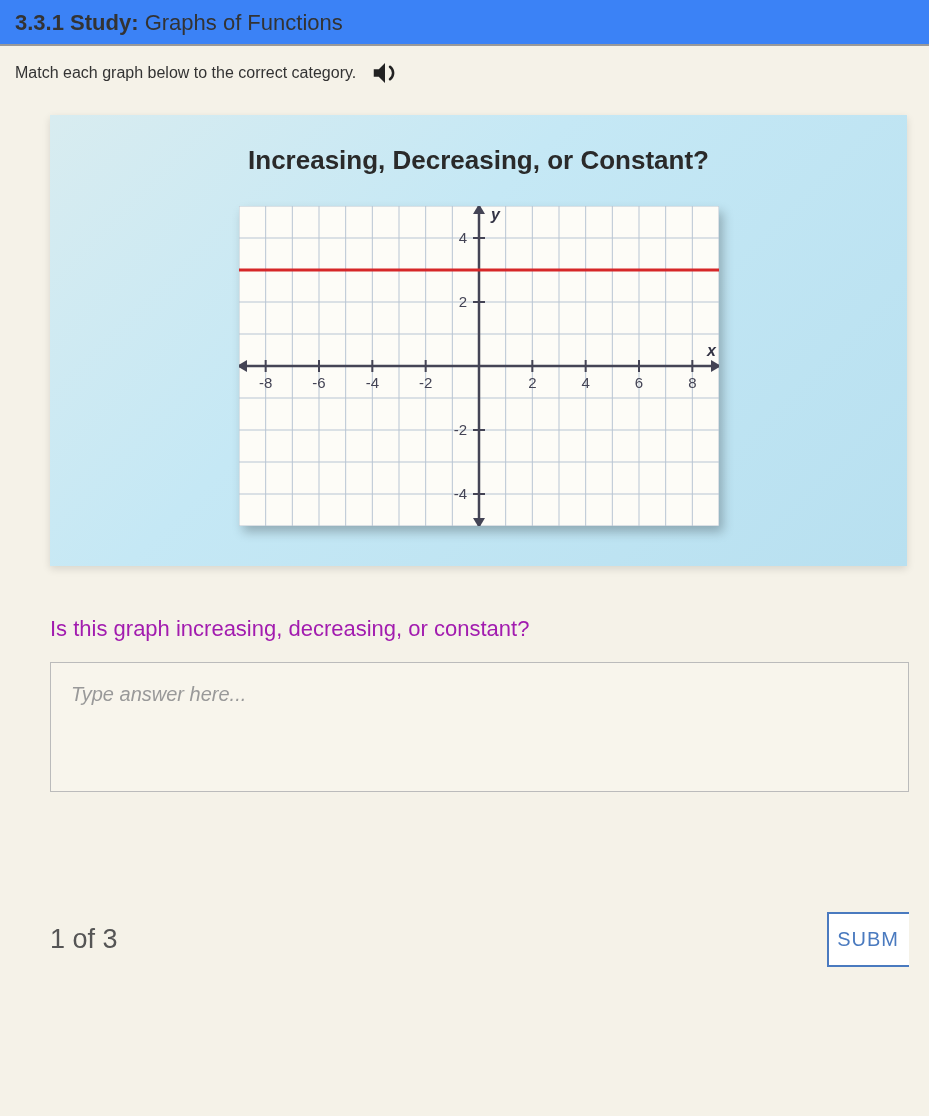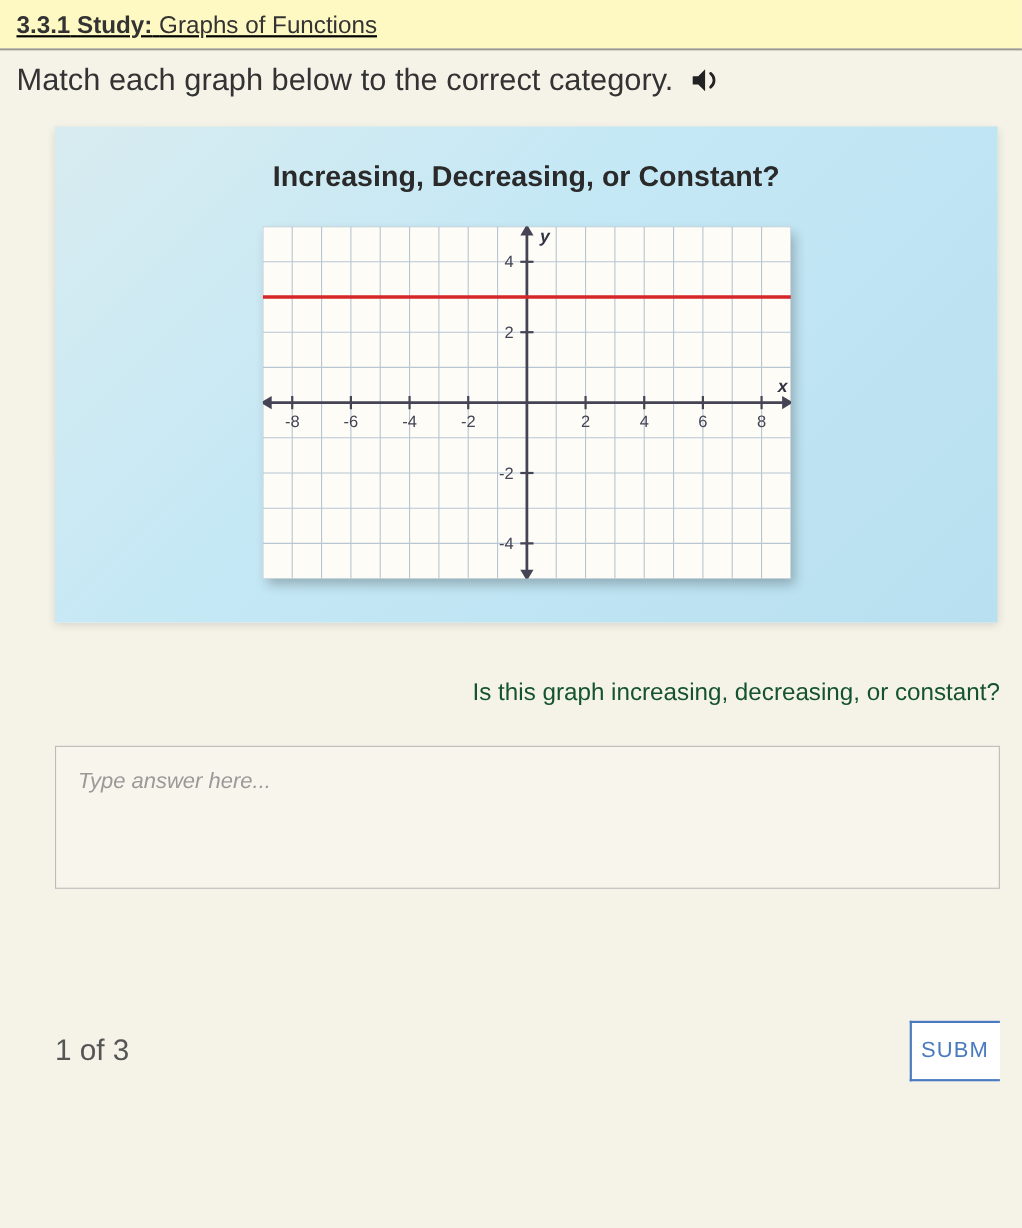--- a/index.html
+++ b/index.html
@@ -6,33 +6,32 @@
     body {
       font-family: Arial, Helvetica, sans-serif;
       background: #f5f2e8;
       width: 929px;
       height: 1116px;
       overflow: hidden;
     }
     .header {
       padding: 10px 15px 8px;
       border-bottom: 2px solid #999;
-      background: #fef9c3;
-      text-decoration: underline;
+      background: #3b82f6;
     }
     .header-title { font-size: 22px; color: #333; }
     .header-title .bold { font-weight: bold; }
     .instruction-row {
       display: flex;
       align-items: center;
       gap: 12px;
       padding: 10px 15px 25px;
       background: #f5f2e8;
     }
-    .instruction-text { font-size: 28px; color: #333; }
+    .instruction-text { font-size: 16px; color: #333; }
     .speaker-icon {
       display: inline-flex;
       align-items: center;
       justify-content: center;
       width: 34px; height: 34px;
       cursor: pointer;
     }
     .card {
       margin: 0 22px 0 50px;
       background: linear-gradient(135deg, #d8ecf0 0%, #c5e8f5 40%, #b8e0f0 100%);
@@ -54,23 +53,22 @@
       background: #fdfcf7;
       box-shadow: 4px 6px 10px rgba(0,0,0,0.25);
       position: relative;
     }
     .question-area {
       margin: 35px 20px 0 50px;
       padding: 15px 0 0;
     }
     .question-text {
       font-size: 22px;
-      color: #14532d;
-      margin-bottom: 36px;
-      text-align: right;
+      color: #a21caf;
+      margin-bottom: 20px;
     }
     .answer-box {
       border: 1px solid #bbb;
       background: #f8f5ec;
       padding: 20px;
       min-height: 130px;
     }
     .answer-input {
       width: 100%;
       border: none;

